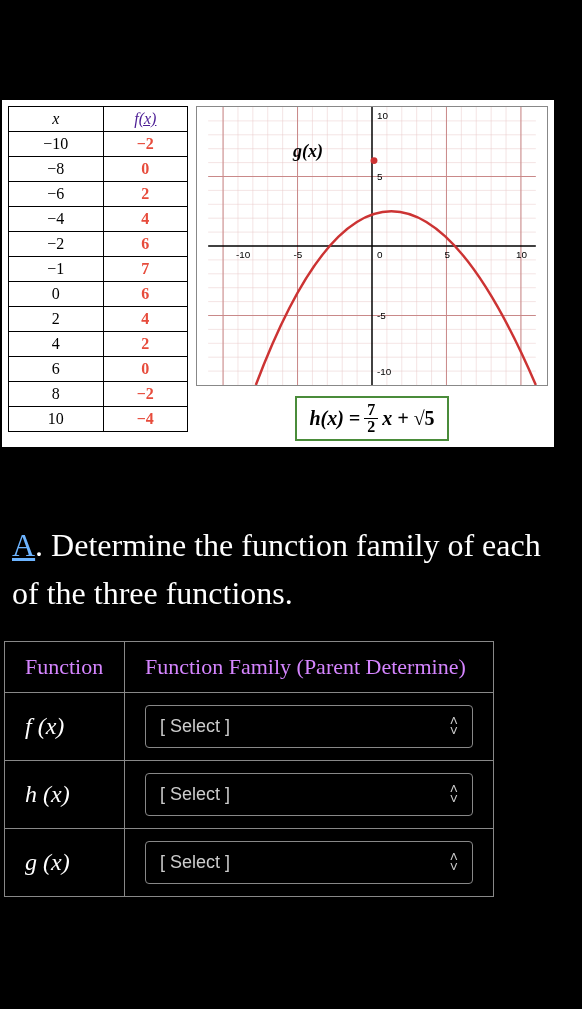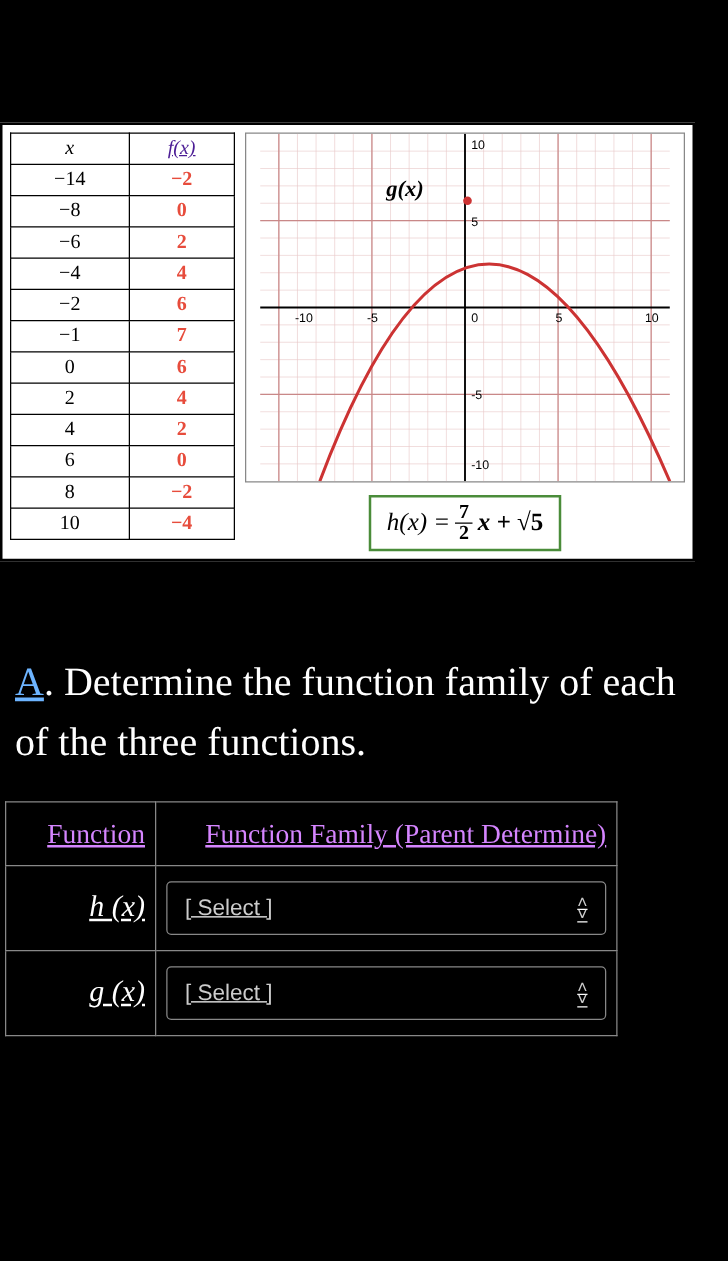--- a/index.html
+++ b/index.html
@@ -59,21 +59,21 @@
     .graph-box {
       border: 1px solid #888;
       background: #fff;
       height: 280px;
       position: relative;
     }
     .graph-svg { width: 100%; height: 100%; display: block; }
     .graph-label-g {
       position: absolute;
       top: 34px;
-      left: 112px;
+      left: 96px;
       color: #000;
       font-style: italic;
       font-weight: bold;
       font-size: 18px;
     }
     .hx-box {
       align-self: center;
       border: 2px solid #4a8c3a;
       background: #fff;
       padding: 4px 12px;
@@ -110,24 +110,23 @@
       color: #6db4ff;
       text-decoration: underline;
     }
     table.ans {
       border-collapse: collapse;
       margin: 0 0 0 4px;
       width: 490px;
     }
     table.ans th, table.ans td {
       border: 1px solid #888;
-      padding: 12px 8px;
-      text-align: right;
+      padding: 12px 20px;
+      text-align: left;
       vertical-align: middle;
-      text-decoration: underline;
     }
     table.ans th {
       color: #d585ff;
       font-size: 22px;
       font-weight: normal;
       font-family: Georgia, serif;
     }
     table.ans td.func {
       color: #fff;
       font-style: italic;
@@ -161,21 +160,21 @@
   <div class="table-wrap">
     <table class="fxtable">
       <thead>
         <tr>
           <th>x</th>
           <th class="fx">f(x)</th>
         </tr>
       </thead>
       <tbody id="fx-tbody">
           <tr>
-            <td>−14</td>
+            <td>−10</td>
             <td class="fx">−2</td>
           </tr>
           <tr>
             <td>−8</td>
             <td class="fx">0</td>
           </tr>
           <tr>
             <td>−6</td>
             <td class="fx">2</td>
           </tr>
@@ -290,21 +289,21 @@
           <text x="170" y="214">-5</text>
           <text x="170" y="270">-10</text>
         </g>
 
         <path d="M 48 280 Q 180 -70 330 280" stroke="#cc3333" stroke-width="2.5" fill="none"></path>
         <circle cx="167" cy="54" r="3.5" fill="#cc3333"></circle>
       </svg>
       <div class="graph-label-g">g(x)</div>
     </div>
     <div class="hx-box">
-      <span style="font-weight:normal;">h(x) =</span>
+      <span style="font-weight:bold;">h(x) =</span>
       <span class="frac">
         <span class="num">7</span>
         <span class="den">2</span>
       </span>
       <span style="font-weight:bold; font-style:italic;text-align:center;"><span style="font-style:italic;">x</span> + <span class="sqrt">√5</span></span>
     </div>
   </div>
 </div>
 
 <div class="question">
@@ -312,20 +311,32 @@
 </div>
 
 <table class="ans">
   <thead>
     <tr>
       <th>Function</th>
       <th>Function Family (Parent Determine)</th>
     </tr>
   </thead>
   <tbody>
+    <tr>
+      <td class="func">f (x)</td>
+      <td>
+        <div class="select">
+          <span>[ Select ]</span>
+          <span class="chev">
+              <span>˄</span>
+              <span>˅</span>
+            </span>
+        </div>
+      </td>
+    </tr>
     <tr>
       <td class="func">h (x)</td>
       <td>
         <div class="select">
           <span>[ Select ]</span>
           <span class="chev">
               <span>˄</span>
               <span>˅</span>
             </span>
         </div>

